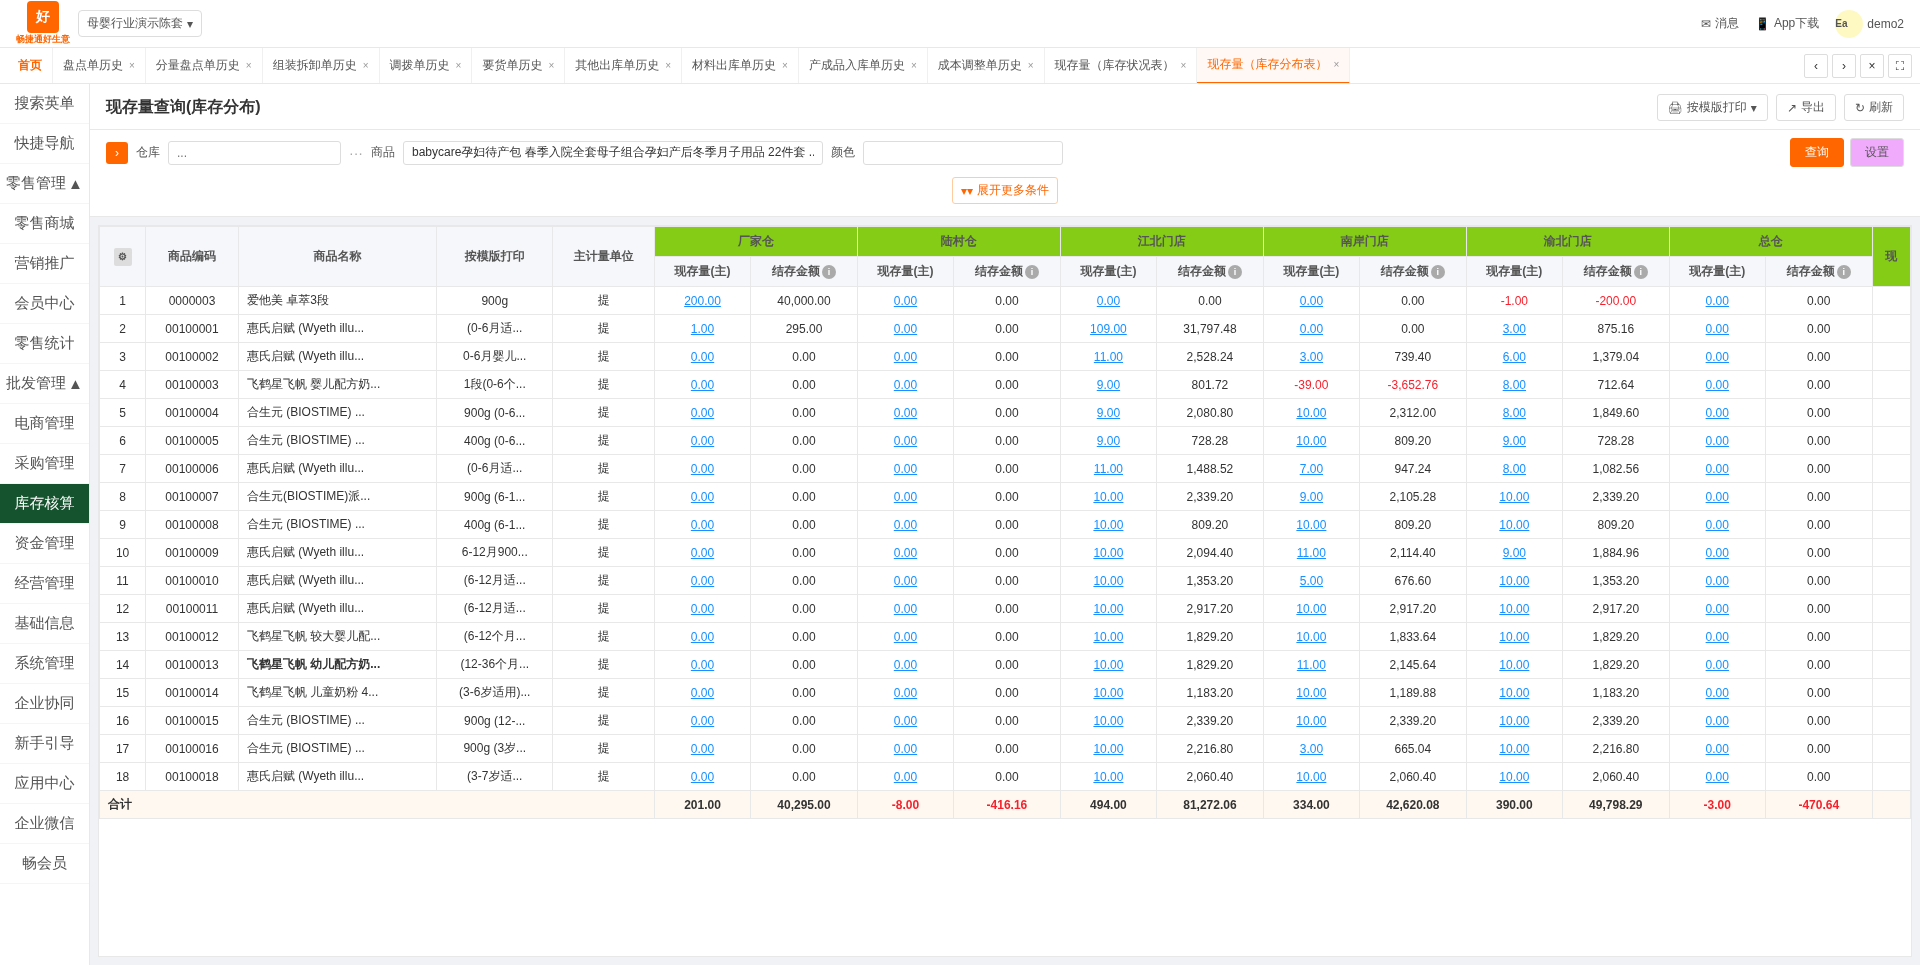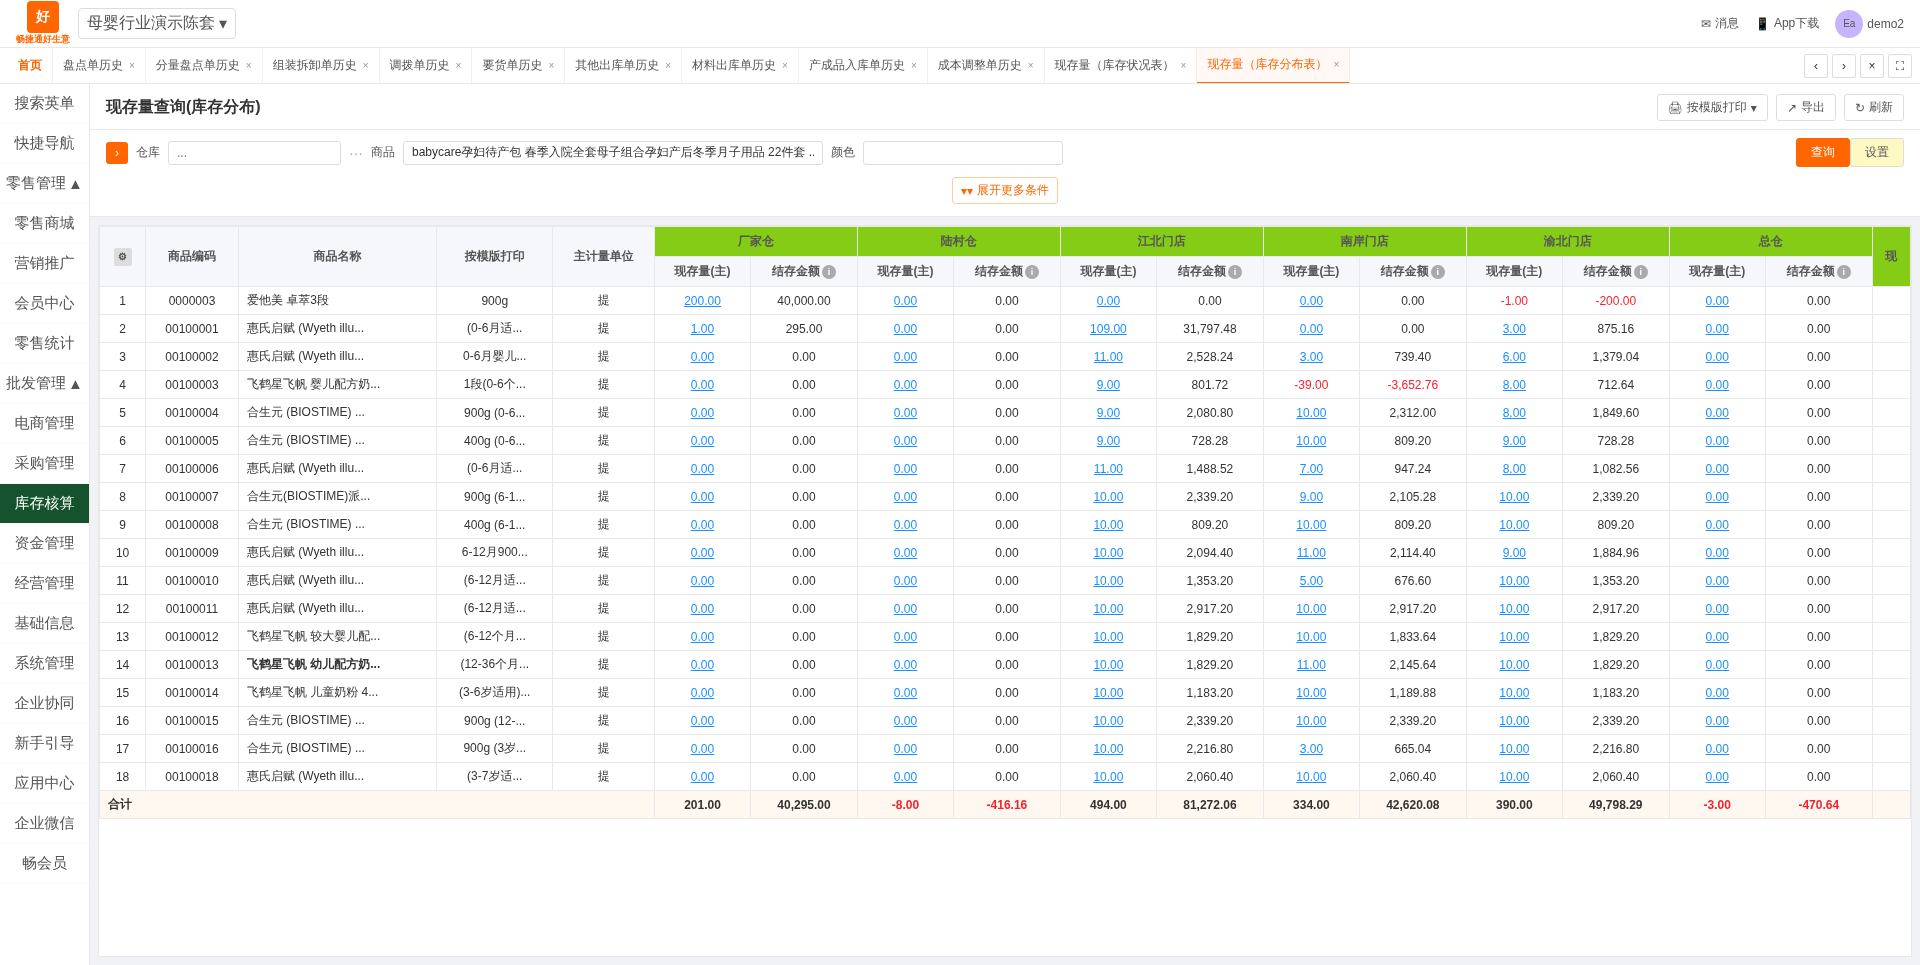--- a/index.html
+++ b/index.html
@@ -3,24 +3,24 @@
   <meta charset="utf-8">
   <style>
     * { box-sizing: border-box; margin: 0; padding: 0; }
     body { font-family: 'Microsoft YaHei', Arial, sans-serif; font-size: 12px; background: #f0f2f5; color: #333; overflow: hidden; }
 
     
     .topbar { height: 48px; background: #fff; display: flex; align-items: center; padding: 0 16px; border-bottom: 1px solid #e8e8e8; justify-content: space-between; }
     .topbar-left { display: flex; align-items: center; gap: 8px; }
     .logo-area { display: flex; flex-direction: column; align-items: center; font-size: 10px; color: #ff6600; font-weight: bold; }
     .logo-icon { width: 32px; height: 32px; background: #ff6600; border-radius: 4px; display: flex; align-items: center; justify-content: center; color: white; font-size: 14px; font-weight: bold; }
-    .industry-selector { display: flex; align-items: center; gap: 4px; border: 1px solid #ddd; border-radius: 4px; padding: 4px 8px; cursor: pointer; font-size: 16px; color: #555; }
+    .industry-selector { display: flex; align-items: center; gap: 4px; border: 1px solid #ddd; border-radius: 4px; padding: 4px 8px; cursor: pointer; font-size: 12px; color: #555; }
     .topbar-right { display: flex; align-items: center; gap: 16px; font-size: 12px; color: #555; }
     .topbar-right .item { display: flex; align-items: center; gap: 4px; cursor: pointer; }
-    .avatar { width: 28px; height: 28px; background: #c4b5fd; border-radius: 50%; display: flex; align-items: center; justify-content: center; font-size: 11px; color: #fff; overflow: hidden; }
+    .avatar { width: 28px; height: 28px; background: #fef9c3; border-radius: 50%; display: flex; align-items: center; font-size: 11px; color: #fff; overflow: hidden; font-weight: bold; }
 
     
     .nav-tabs { height: 36px; background: #fff; display: flex; align-items: center; border-bottom: 1px solid #e8e8e8; padding: 0 8px; overflow: hidden; justify-content: center; }
     .nav-tab { display: flex; align-items: center; gap: 4px; padding: 0 10px; height: 36px; font-size: 12px; color: #555; cursor: pointer; border-right: 1px solid #f0f0f0; white-space: nowrap; flex-shrink: 0; }
     .nav-tab.home { color: #ff6600; font-weight: bold; }
     .nav-tab.active { color: #ff6600; border-bottom: 2px solid #ff6600; background: #fff8f5; }
     .nav-tab .close-btn { font-size: 10px; color: #999; margin-left: 2px; }
     .nav-tab-actions { display: flex; align-items: center; margin-left: auto; gap: 4px; }
     .nav-arrow { width: 24px; height: 24px; display: flex; align-items: center; justify-content: center; border: 1px solid #ddd; cursor: pointer; font-size: 12px; border-radius: 2px; }
 
@@ -43,21 +43,21 @@
     .btn-action { display: flex; align-items: center; gap: 4px; padding: 4px 10px; border: 1px solid #ddd; border-radius: 3px; cursor: pointer; font-size: 12px; background: #fff; color: #555; }
 
     
     .filter-bar { background: #fff; padding: 8px 16px; border-bottom: 1px solid #e8e8e8; }
     .filter-row { display: flex; align-items: center; gap: 8px; margin-bottom: 6px; }
     .filter-label { font-size: 12px; color: #555; white-space: nowrap; }
     .filter-input { border: 1px solid #ddd; border-radius: 3px; padding: 4px 8px; font-size: 12px; color: #333; background: #fff; min-width: 80px; }
     .filter-input-long { min-width: 400px; }
     .expand-btn { display: flex; align-items: center; gap: 4px; font-size: 12px; color: #ff6600; cursor: pointer; padding: 4px 8px; border: 1px solid #ffcca0; border-radius: 3px; background: #fff; }
     .btn-orange { background: #ff6600; color: #fff; border: 1px solid #ff6600; border-radius: 3px; padding: 5px 14px; font-size: 12px; cursor: pointer; }
-    .btn-white { background: #fef9c3; color: #555; border: 1px solid #ddd; border-radius: 3px; padding: 5px 14px; font-size: 12px; cursor: pointer; }
+    .btn-white { background: #f0abfc; color: #555; border: 1px solid #ddd; border-radius: 3px; padding: 5px 14px; font-size: 12px; cursor: pointer; }
     .expand-row { display: flex; justify-content: center; padding: 4px; }
 
     
     .table-container { flex: 1; overflow: auto; background: #fff; margin: 8px; border: 1px solid #e8e8e8; }
     table { width: 100%; border-collapse: collapse; font-size: 12px; }
     th { background: #f5f7fa; font-weight: 600; color: #555; padding: 6px 8px; border: 1px solid #e8e8e8; white-space: nowrap; text-align: center; position: sticky; top: 0; z-index: 1; }
     td { padding: 5px 8px; border: 1px solid #e8e8e8; white-space: nowrap; text-align: center; color: #333; }
     tr.total-row td { background: #fff8f0; font-weight: bold; }
     .th-group { background: #84cc16; }
     .negative { color: #f5222d; }
@@ -210,21 +210,21 @@
     <div class="filter-bar">
       <div class="filter-row">
         <button class="orange-arrow">›</button>
         <span class="filter-label">仓库</span>
         <input class="filter-input" value="" placeholder="..." style="">
         <span class="ellipsis-btn">···</span>
         <span class="filter-label">商品</span>
         <input class="filter-input filter-input-long" style="min-width: 420px;" value="babycare孕妇待产包 春季入院全套母子组合孕妇产后冬季月子用品 22件套 ...">
         <span class="filter-label">颜色</span>
         <input class="filter-input" style="min-width: 200px;">
-        <div style="margin-left:auto;display:flex;">
+        <div style="margin-left:auto;display:flex;gap:6px;">
           <button class="btn-orange">查询</button>
           <button class="btn-white">设置</button>
         </div>
       </div>
       <div class="expand-row">
         <button class="expand-btn">
           <span>▾▾</span>
           <span>展开更多条件</span>
         </button>
       </div>

